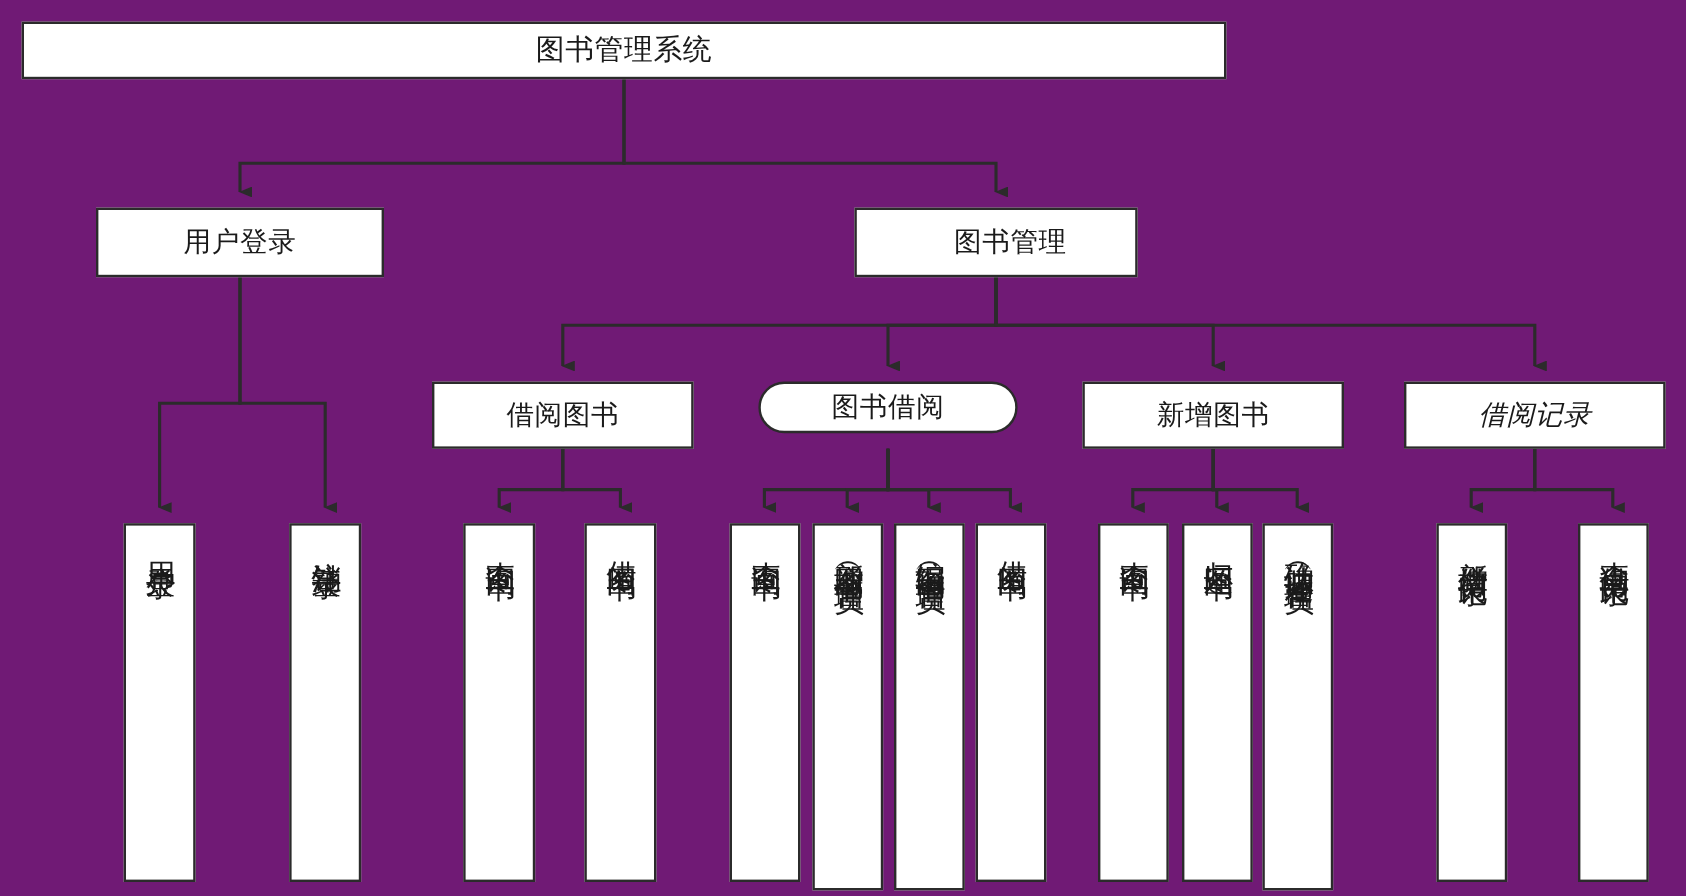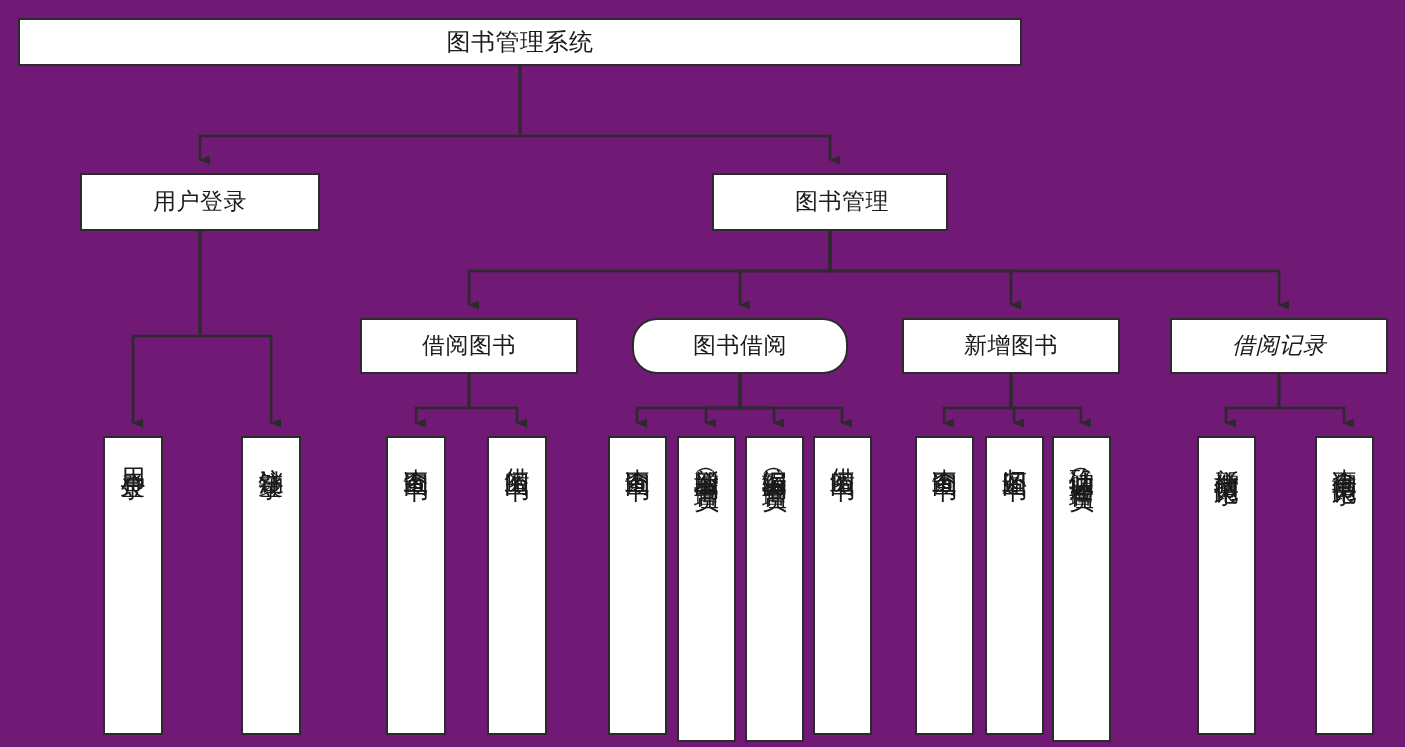--- a/index.html
+++ b/index.html
@@ -111,21 +111,21 @@
       </div>
       <div class="node horizontal" style="left: 80px; top: 173px; width: 240px; height: 58px;">
         <span class="label">用户登录</span>
       </div>
       <div class="node horizontal" style="left: 712px; top: 173px; width: 236px; height: 58px; padding-left: 24px;">
         <span class="label">图书管理</span>
       </div>
       <div class="node horizontal" style="left: 360px; top: 318px; width: 218px; height: 56px;">
         <span class="label">借阅图书</span>
       </div>
-      <div class="node horizontal" style="left: 632px; top: 318px; width: 216px; height: 56px; border-radius: 25px;">
+      <div class="node horizontal" style="left: 632px; top: 318px; width: 216px; height: 43px; border-radius: 25px;">
         <span class="label">图书借阅</span>
       </div>
       <div class="node horizontal" style="left: 902px; top: 318px; width: 218px; height: 56px;">
         <span class="label">新增图书</span>
       </div>
       <div class="node horizontal" style="left: 1170px; top: 318px; width: 218px; height: 56px; font-style: italic;">
         <span class="label">借阅记录</span>
       </div>
       <div class="node vertical" style="left: 103px; top: 436px; width: 60px; height: 299px;">
         <span class="label">用户登录</span>

